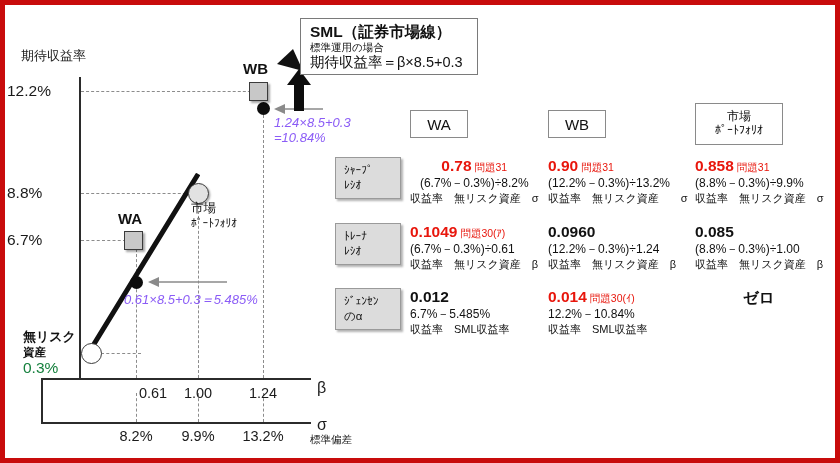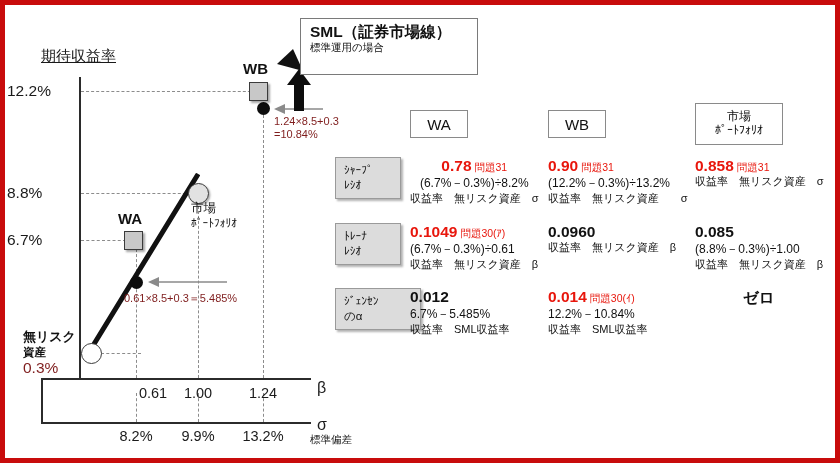--- a/index.html
+++ b/index.html
@@ -28,21 +28,21 @@
   .sq{position:absolute;width:19px;height:19px;background:#c8c8c8;border:1.6px solid #3b3b3b;
       box-shadow:2px 2px 2px rgba(0,0,0,.35);box-sizing:border-box;}
   .circ-open{position:absolute;width:21px;height:21px;border-radius:50%;background:#fff;
       border:1.7px solid #3b3b3b;box-sizing:border-box;}
   .circ-grey{position:absolute;width:21px;height:21px;border-radius:50%;background:#e2e2e2;
       border:1.7px solid #3b3b3b;box-sizing:border-box;box-shadow:1.5px 1.5px 2px rgba(0,0,0,.3);}
   .dot{position:absolute;width:13px;height:13px;border-radius:50%;background:#0d0d0d;}
 
   .ptlabel{position:absolute;font-size:15px;font-weight:bold;color:#111;}
   .smalljp{position:absolute;font-size:11.5px;color:#111;line-height:1.12;}
-  .annot{position:absolute;font-size:11px;color:#7f1d1d;line-height:1.18;}
+  .annot{position:absolute;font-size:13px;color:#8b5cf6;line-height:1.18;font-style:italic;}
 
   
   .callout{position:absolute;border:1.4px solid #7a7a7a;background:#fff;box-sizing:border-box;
       padding:4px 8px 5px 9px;}
   .callout .l1{font-size:15.5px;font-weight:bold;color:#111;line-height:1.15;}
   .callout .l2{font-size:10.5px;color:#111;line-height:1.25;}
   .callout .l3{font-size:14.5px;color:#111;line-height:1.2;}
 
   
   .arrow-left{position:absolute;}
@@ -67,21 +67,21 @@
   .cell .zero{font-size:15.5px;font-weight:bold;color:#111;margin-left:48px;}
 </style>
 </head>
 <body>
 
 <div id="frame">
   <div id="canvas">
 
     <div>
 
-      <div class="axis-title nw" style="left:36px;top:42px;font-size:15px;text-decoration:underline;">期待収益率</div>
+      <div class="axis-title nw" style="left:16px;top:42px;font-size:13px;">期待収益率</div>
 
       <div class="axis-line" style="left:74px;top:72px;width:2.4px;height:302px;"></div>
 
       <div class="axis-line" style="left:36px;top:373px;width:270px;height:1.9px;"></div>
 
       <div class="axis-line" style="left:36px;top:373px;width:1.9px;height:46px;"></div>
 
       <div class="axis-line" style="left:36px;top:417px;width:270px;height:1.9px;"></div>
 
       <div class="grid-h" style="left:76px;top:86px;width:180px;"></div>
@@ -96,21 +96,21 @@
       <div class="grid-v" style="left:258px;top:110px;height:263px;"></div>
       <div class="grid-v" style="left:258px;top:388px;height:29px;"></div>
 
       <div class="ylabel nw" style="left:2px;top:77px;width:67px;">12.2%</div>
       <div class="ylabel nw" style="left:2px;top:179px;width:67px;">8.8%</div>
       <div class="ylabel nw" style="left:2px;top:226px;width:67px;">6.7%</div>
 
       <div class="abs" style="left:18px;top:325px;">
         <div class="smalljp nw" style="position:relative;font-size:13px;font-weight:bold;">無リスク</div>
         <div class="smalljp nw" style="position:relative;font-size:11.5px;font-weight:bold;margin-top:1px;">資産</div>
-        <div class="nw" style="font-size:15.5px;color:#7f1d1d;margin-top:1px;">0.3%</div>
+        <div class="nw" style="font-size:15.5px;color:#15803d;margin-top:1px;">0.3%</div>
       </div>
 
       <div class="sml" style="left:82px;top:348px;width:213px;transform:rotate(-58.5deg);"></div>
 
       <svg class="abs" style="left:268px;top:44px;" width="32" height="34" viewBox="0 0 32 34">
         <polygon points="20,0 30,22 4,15" fill="#111"></polygon>
       </svg>
 
       <div class="circ-open" style="left:76px;top:338px;"></div>
 
@@ -155,20 +155,21 @@
       <div class="tick nw" style="left:99px;top:423px;width:64px;">8.2%</div>
       <div class="tick nw" style="left:161px;top:423px;width:64px;">9.9%</div>
       <div class="tick nw" style="left:224px;top:423px;width:68px;">13.2%</div>
       <div class="axis-title nw" style="left:312px;top:411px;font-size:16px;">σ</div>
       <div class="axis-title nw" style="left:305px;top:428px;font-size:10.5px;">標準偏差</div>
     </div>
 
     <div class="callout" style="left:295px;top:13px;width:178px;height:57px;">
       <div class="l1 nw">SML（証券市場線）</div>
       <div class="l2 nw">標準運用の場合</div>
+      <div class="l3 nw">期待収益率＝β×8.5+0.3</div>
     </div>
 
     <div>
 
       <div class="hdrbox" style="left:405px;top:105px;width:58px;height:28px;">
         <span class="t nw">WA</span>
       </div>
       <div class="hdrbox" style="left:543px;top:105px;width:58px;height:28px;">
         <span class="t nw">WB</span>
       </div>
@@ -186,43 +187,45 @@
         <div class="formula">(6.7%－0.3%)÷8.2%</div>
         <div class="legend">収益率　無リスク資産　σ</div>
       </div>
       <div class="cell" style="left:543px;top:152px;">
         <div class="nw"><span class="big red">0.90</span><span class="qref">問題31</span></div>
         <div class="formula">(12.2%－0.3%)÷13.2%</div>
         <div class="legend">収益率　無リスク資産　　σ</div>
       </div>
       <div class="cell" style="left:690px;top:152px;">
         <div class="nw"><span class="big red">0.858</span><span class="qref">問題31</span></div>
+        <div class="formula">(8.8%－0.3%)÷9.9%</div>
         <div class="legend">収益率　無リスク資産　σ</div>
       </div>
 
       <div class="rowbox" style="left:330px;top:218px;width:66px;height:42px;">
         <div class="jp nw">ﾄﾚｰﾅ</div>
         <div class="jp nw">ﾚｼｵ</div>
       </div>
       <div class="cell" style="left:405px;top:218px;">
         <div class="nw"><span class="big red">0.1049</span><span class="qref">問題30(ｱ)</span></div>
         <div class="formula">(6.7%－0.3%)÷0.61</div>
         <div class="legend">収益率　無リスク資産　β</div>
       </div>
       <div class="cell" style="left:543px;top:218px;">
         <div class="nw"><span class="big">0.0960</span><span class="qref"></span></div>
+        <div class="formula">(12.2%－0.3%)÷1.24</div>
         <div class="legend">収益率　無リスク資産　β</div>
       </div>
       <div class="cell" style="left:690px;top:218px;">
         <div class="nw"><span class="big">0.085</span><span class="qref"></span></div>
         <div class="formula">(8.8%－0.3%)÷1.00</div>
         <div class="legend">収益率　無リスク資産　β</div>
       </div>
 
-      <div class="rowbox" style="left:330px;top:283px;width:86px;height:42px;">
+      <div class="rowbox" style="left:330px;top:283px;width:66px;height:42px;">
         <div class="jp nw">ｼﾞｪﾝｾﾝ</div>
         <div class="jp nw">のα</div>
       </div>
       <div class="cell" style="left:405px;top:283px;">
         <div class="nw"><span class="big">0.012</span><span class="qref"></span></div>
         <div class="formula">6.7%－5.485%</div>
         <div class="legend">収益率　SML収益率</div>
       </div>
       <div class="cell" style="left:543px;top:283px;">
         <div class="nw"><span class="big red">0.014</span><span class="qref">問題30(ｲ)</span></div>

